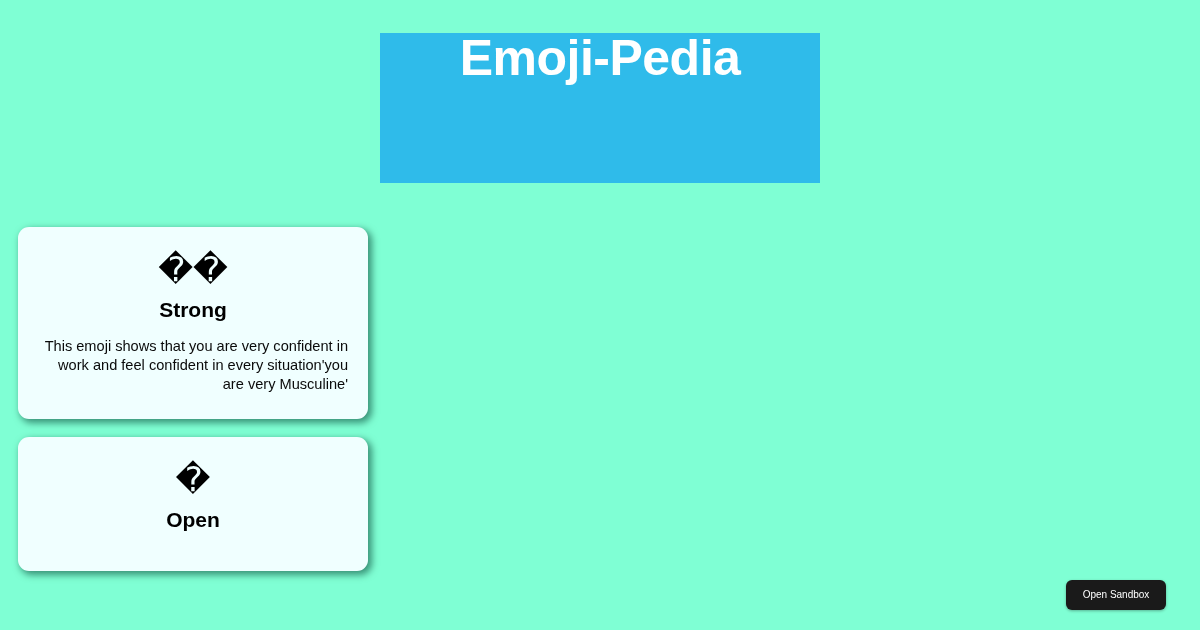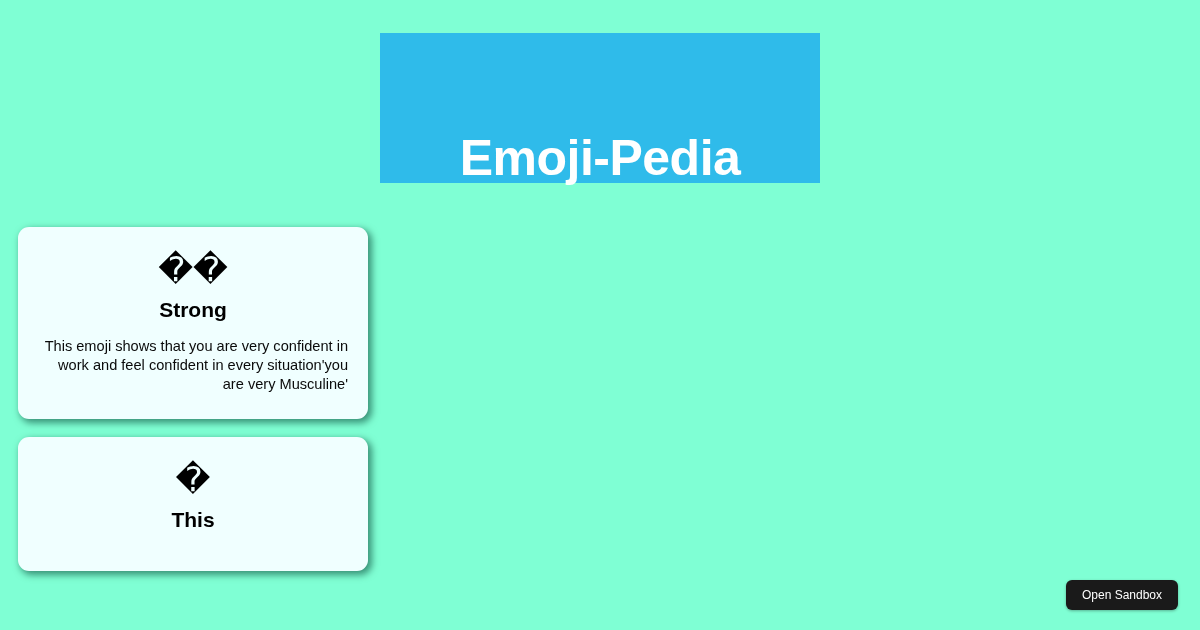--- a/index.html
+++ b/index.html
@@ -18,21 +18,21 @@
 
   
   .page-header {
     position: absolute;
     left: 380px;
     top: 33px;
     width: 440px;
     height: 150px;
     background: #2FBBEA;
     display: flex;
-    align-items: flex-end;
+    align-items: flex-start;
     justify-content: center;
     box-sizing: border-box;
   }
   .page-header-title {
     color: #FFFFFF;
     font-size: 50px;
     font-weight: bold;
     letter-spacing: -0.5px;
     line-height: 1;
     white-space: nowrap;
@@ -81,28 +81,28 @@
     margin: 0;
     padding: 0 6px;
     text-align: right;
   }
 
   
   .open-sandbox-button {
     position: absolute;
     left: 1066px;
     top: 580px;
-    width: 112px;
+    width: 100px;
     height: 30px;
     background: #1A1A1A;
     color: #FFFFFF;
     border: none;
     border-radius: 6px;
     font-family: "Liberation Sans", sans-serif;
-    font-size: 12px;
+    font-size: 10px;
     line-height: 30px;
     text-align: center;
     padding: 0;
     cursor: pointer;
     box-shadow: 0 1px 3px rgba(0,0,0,0.3);
   }
 </style>
 </head>
 <body>
 
@@ -113,18 +113,18 @@
 <div class="cards-column">
 
   <div class="emoji-card">
     <span class="emoji-glyph">��</span>
     <span class="emoji-title">Strong</span>
     <span class="emoji-desc">This emoji shows that you are very confident in work and feel confident in every situation'you are very Musculine'</span>
   </div>
 
   <div class="emoji-card">
     <span class="emoji-glyph">�</span>
-    <span class="emoji-title">This</span>
+    <span class="emoji-title">Open</span>
   </div>
 
 </div>
 
 <button class="open-sandbox-button">Open Sandbox</button>
 
 </body></html>

